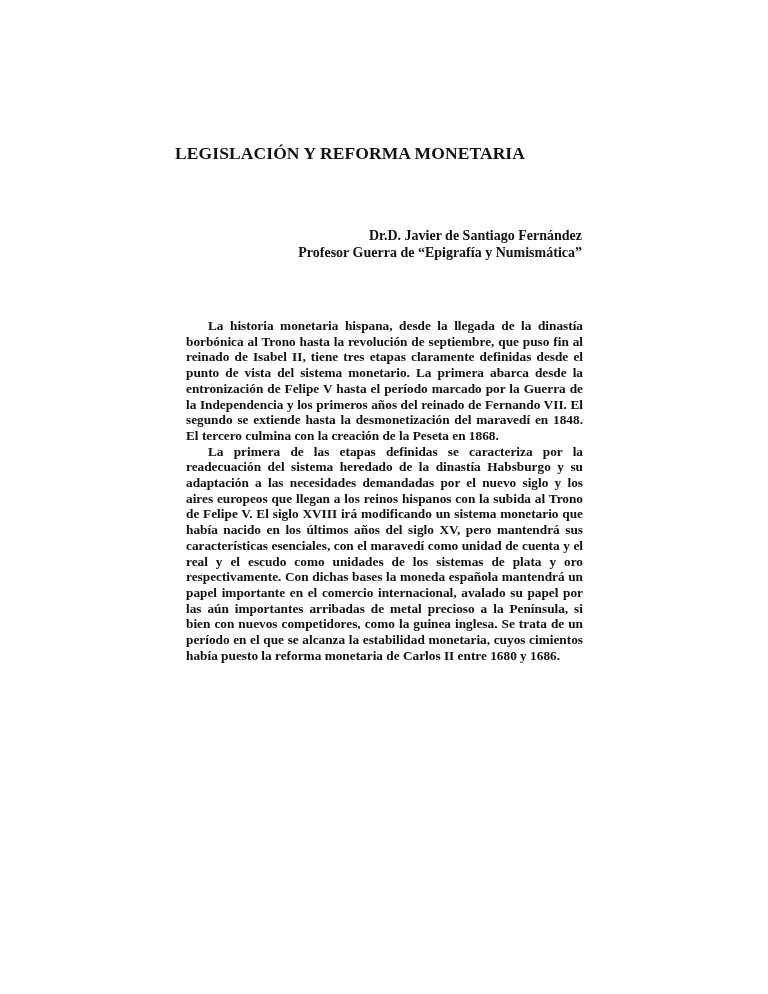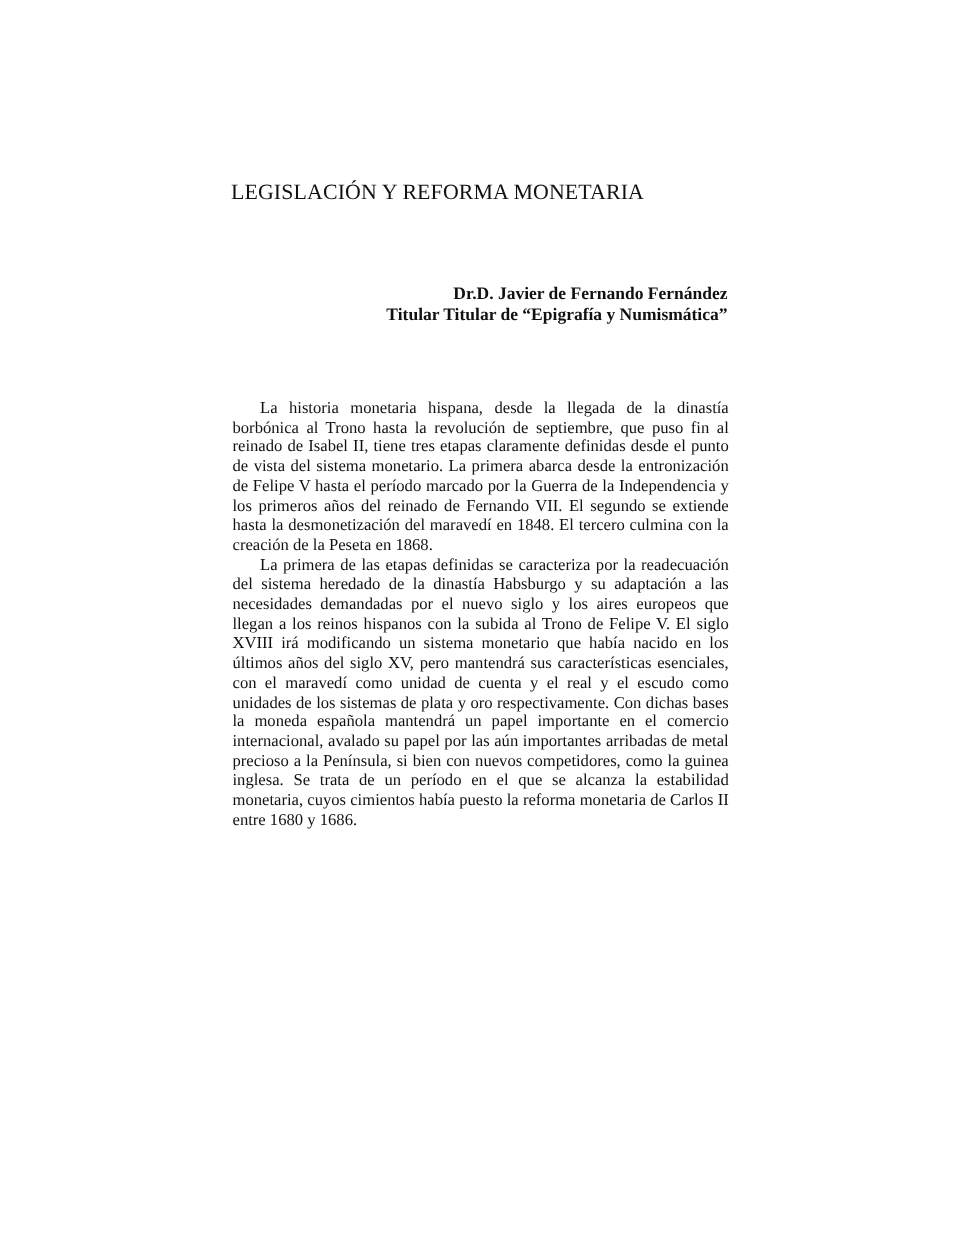--- a/index.html
+++ b/index.html
@@ -19,21 +19,21 @@
       position: absolute;
       left: 0; top: 0;
       width: 768px; height: 994px;
     }
     .title {
       position: absolute;
       left: 150px;
       top: 143px;
       width: 400px;
       text-align: center;
-      font-weight: normal;
+      font-weight: bold;
       font-size: 17.5px;
       line-height: 20px;
       letter-spacing: 0.1px;
       margin: 0;
     }
     .title span { display: block; white-space: nowrap; }
     .author-block {
       position: absolute;
       right: 186px;
       top: 227px;
@@ -49,34 +49,35 @@
       top: 318px;
       width: 397px;
       font-size: 13.3px;
       line-height: 15.7px;
       text-align: justify;
       hyphens: manual;
     }
     .body-text p {
       margin: 0;
       text-indent: 22px;
+      font-weight: bold;
     }
   </style>
 </head>
 <body>
 
 <div class="page">
 
   <h1 class="title">
     <span>LEGISLACIÓN Y REFORMA MONETARIA</span>
   </h1>
 
   <div class="author-block">
-    <span>Dr.D. Javier de Fernando Fernández</span>
-    <span>Titular Titular de “Epigrafía y Numismática”</span>
+    <span>Dr.D. Javier de Santiago Fernández</span>
+    <span>Profesor Guerra de “Epigrafía y Numismática”</span>
   </div>
 
   <div class="body-text">
     <p>La historia monetaria hispana, desde la llegada de la dinastía borbónica al Trono hasta la revolución de septiembre, que puso fin al reinado de Isabel II, tiene tres etapas claramente definidas desde el punto de vista del sistema monetario. La primera abarca desde la entronización de Felipe V hasta el período marcado por la Guerra de la Independencia y los primeros años del reinado de Fernando VII. El segundo se extiende hasta la desmonetización del maravedí en 1848. El tercero culmina con la creación de la Peseta en 1868.</p>
     <p>La primera de las etapas definidas se caracteriza por la readecuación del sistema heredado de la dinastía Habsburgo y su adaptación a las necesidades demandadas por el nuevo siglo y los aires europeos que llegan a los reinos hispanos con la subida al Trono de Felipe V. El siglo XVIII irá modificando un sistema monetario que había nacido en los últimos años del siglo XV, pero mantendrá sus características esenciales, con el maravedí como unidad de cuenta y el real y el escudo como unidades de los sistemas de plata y oro respectivamente. Con dichas bases la moneda española mantendrá un papel importante en el comercio internacional, avalado su papel por las aún impor­tantes arribadas de metal precioso a la Península, si bien con nuevos compe­tidores, como la guinea inglesa. Se trata de un período en el que se alcanza la estabilidad monetaria, cuyos cimientos había puesto la reforma monetaria de Carlos II entre 1680 y 1686.</p>
   </div>
 
 </div>
 
 </body></html>

